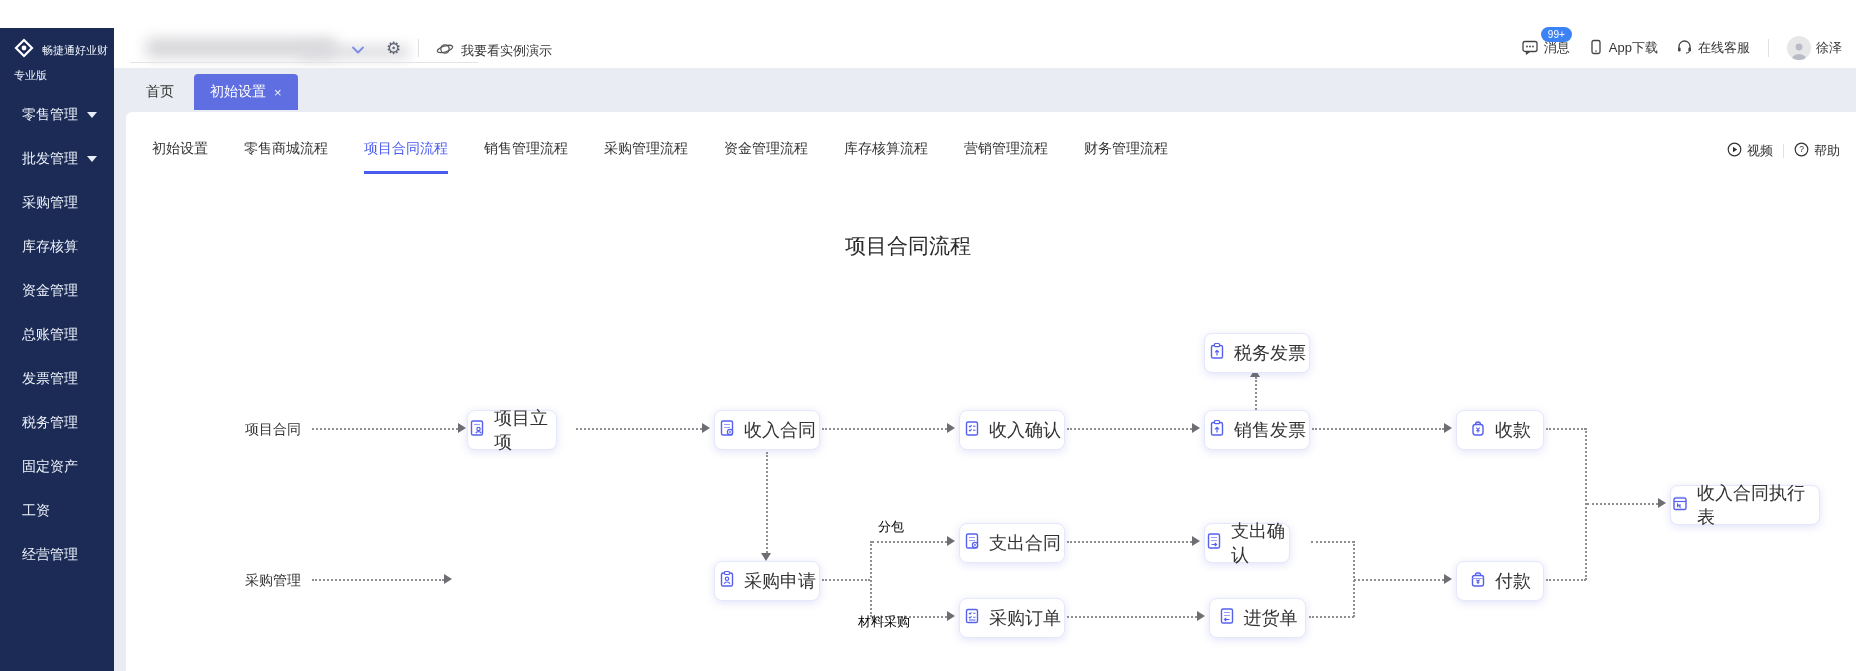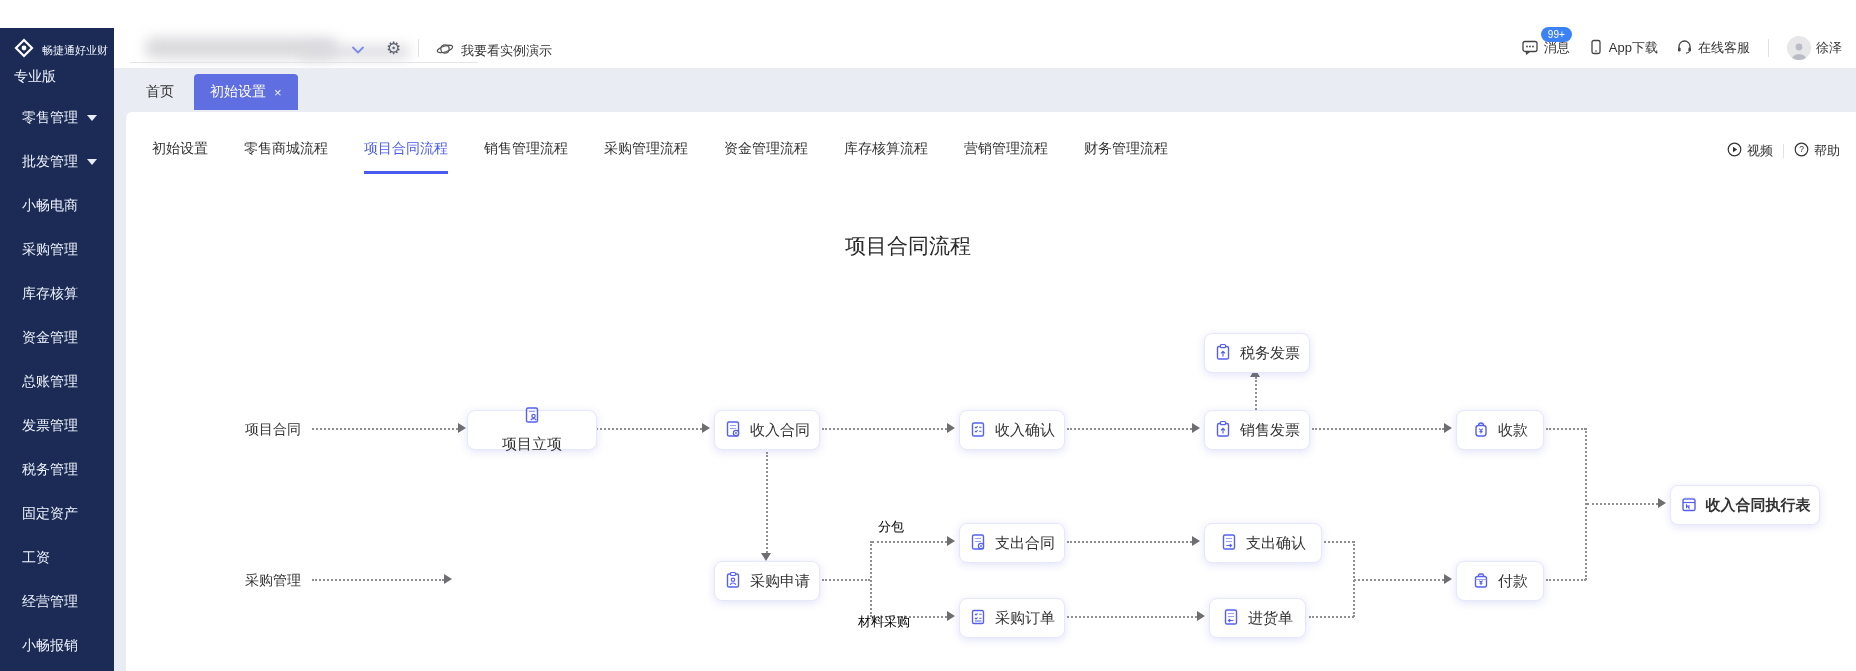--- a/index.html
+++ b/index.html
@@ -8,21 +8,21 @@
   .abs { position:absolute; }
 
   
   .top-strip { left:0; top:0; width:1856px; height:28px; background:#ffffff; }
 
   
   .sidebar { left:0; top:28px; width:114px; height:643px; background:#1b2b55; color:#eef2fb; }
   .brand { padding:8px 0 0 12px; }
   .brand-row { display:flex; align-items:center; gap:6px; }
   .brand-name { font-size:11px; white-space:nowrap; letter-spacing:0; }
-  .brand-edition { font-size:14px; margin-top:4px; padding-left:2px; }
+  .brand-edition { font-size:11px; margin-top:4px; padding-left:2px; }
   .menu { margin-top:10px; }
   .menu-item { height:44px; display:flex; align-items:center; padding-left:22px; font-size:14px; cursor:pointer; }
   .caret-down { width:0; height:0; border-left:5px solid transparent; border-right:5px solid transparent; border-top:6px solid #e8edf8; margin-left:9px; }
 
   
   .header { left:114px; top:28px; width:1742px; height:40px; background:#fff; display:flex; align-items:center; }
   .blur-blob { left:146px; top:38px; width:190px; height:20px; background:#c9c9cd; border-radius:5px; filter:blur(7px); opacity:.75; }
   .blur-blob2 { left:300px; top:44px; width:110px; height:16px; background:#dcdce0; border-radius:5px; filter:blur(6px); opacity:.8; }
   .select-underline { left:130px; top:62px; width:348px; height:1px; background:#e3e3e8; }
   .hdr-ico { display:inline-flex; align-items:center; justify-content:center; }
@@ -51,21 +51,21 @@
   .subtabs { left:152px; top:140px; display:flex; gap:36px; font-size:14px; color:#333; }
   .subtab { padding-bottom:13px; cursor:pointer; white-space:nowrap; }
   .subtab.active { color:#4a5bf0; border-bottom:3px solid #4a5bf0; }
   .helpbar { right:16px; top:142px; position:absolute; display:flex; align-items:center; gap:10px; font-size:13px; color:#333; }
   .helpbar .item { display:flex; align-items:center; gap:5px; cursor:pointer; }
   .helpbar .vdiv { height:14px; }
 
   
   .flow-title { left:708px; top:232px; width:400px; text-align:center; font-size:21px; color:#2b2b2b; font-weight:500; }
   .lane-label { font-size:14px; color:#333; font-weight:500; white-space:nowrap; }
-  .node { height:40px; background:#fff; border:1px solid #e5e7fb; border-radius:8px; box-shadow:0 2px 8px rgba(90,100,220,.18); display:flex; align-items:center; justify-content:center; gap:8px; font-size:15px; color:#333; cursor:pointer; z-index:2; }
+  .node { height:40px; background:#fff; border:1px solid #e5e7fb; border-radius:8px; box-shadow:0 2px 8px rgba(90,100,220,.18); display:flex; align-items:center; justify-content:center; gap:8px; font-size:18px; color:#333; cursor:pointer; z-index:2; }
   .node svg { flex:0 0 auto; }
   .dot-h { height:0; border-top:2px dotted #8f8f93; z-index:1; }
   .dot-v { width:0; border-left:2px dotted #8f8f93; z-index:1; }
   .ah-r { width:0; height:0; border-left:8px solid #6e6e72; border-top:5px solid transparent; border-bottom:5px solid transparent; z-index:1; }
   .ah-u { width:0; height:0; border-bottom:8px solid #6e6e72; border-left:5px solid transparent; border-right:5px solid transparent; z-index:1; }
   .ah-d { width:0; height:0; border-top:8px solid #6e6e72; border-left:5px solid transparent; border-right:5px solid transparent; z-index:1; }
   .edge-label { font-size:13px; color:#000000; white-space:nowrap; z-index:2; }
 </style>
 </head>
 <body>
@@ -88,23 +88,20 @@
   <div class="menu">
     <div class="menu-item">
         <span>零售管理</span>
         <span class="caret-down"></span>
       </div>
     <div class="menu-item">
         <span>批发管理</span>
         <span class="caret-down"></span>
       </div>
     <div class="menu-item">
-        <span>小畅电商</span>
-      </div>
-    <div class="menu-item">
         <span>采购管理</span>
       </div>
     <div class="menu-item">
         <span>库存核算</span>
       </div>
     <div class="menu-item">
         <span>资金管理</span>
       </div>
     <div class="menu-item">
         <span>总账管理</span>
@@ -116,23 +113,20 @@
         <span>税务管理</span>
       </div>
     <div class="menu-item">
         <span>固定资产</span>
       </div>
     <div class="menu-item">
         <span>工资</span>
       </div>
     <div class="menu-item">
         <span>经营管理</span>
-      </div>
-    <div class="menu-item">
-        <span>小畅报销</span>
       </div>
   </div>
 </div>
 
 <div class="abs header"></div>
 <div class="abs blur-blob"></div>
 <div class="abs blur-blob2"></div>
 <div class="abs select-underline"></div>
 <div class="abs hdr-ico chevron">
   <svg width="16" height="16" viewBox="0 0 16 16">
@@ -282,21 +276,21 @@
 <div class="abs ah-r" style="left:1192px; top:536px;"></div>
 <div class="abs ah-r" style="left:1197px; top:611px;"></div>
 <div class="abs ah-r" style="left:1444px; top:574px;"></div>
 <div class="abs ah-r" style="left:1658px; top:498px;"></div>
 <div class="abs ah-u" style="left:1250px; top:369px;"></div>
 <div class="abs ah-d" style="left:761px; top:553px;"></div>
 
 <div class="abs edge-label" style="left:878px; top:518px;">分包</div>
 <div class="abs edge-label" style="left:858px; top:613px;">材料采购</div>
 
-<div class="abs node" style="left:467px; top:410px; width:130px;flex-direction:column;">
+<div class="abs node" style="left:467px; top:410px; width:90px;">
   <span><svg width="18" height="18" viewBox="0 0 18 18">
         <rect x="3.5" y="2" width="11" height="14" rx="1.6" fill="none" stroke="#5560ee" stroke-width="1.4"></rect>
         <path d="M6 5.5 h6" stroke="#97a0f5" stroke-width="1.2"></path>
         <circle cx="10.5" cy="10" r="1.7" fill="none" stroke="#5560ee" stroke-width="1.2"></circle>
         <path d="M7.8 14.3 a2.8 2.3 0 0 1 5.4 0" fill="none" stroke="#5560ee" stroke-width="1.2"></path>
       </svg></span>
   <span>项目立项</span>
 </div>
 <div class="abs node" style="left:714px; top:410px; width:106px;">
   <span><svg width="18" height="18" viewBox="0 0 18 18">
@@ -331,21 +325,21 @@
   <span>收款</span>
 </div>
 <div class="abs node" style="left:1204px; top:333px; width:106px;">
   <span><svg width="18" height="18" viewBox="0 0 18 18">
         <rect x="3.5" y="3.5" width="11" height="12.5" rx="1.6" fill="none" stroke="#5560ee" stroke-width="1.4"></rect>
         <rect x="6.5" y="1.5" width="5" height="3.2" rx="1" fill="#fff" stroke="#5560ee" stroke-width="1.2"></rect>
         <path d="M9 13.5 V8.5 M7 10.3 L9 8.3 L11 10.3" fill="none" stroke="#5560ee" stroke-width="1.2"></path>
       </svg></span>
   <span>税务发票</span>
 </div>
-<div class="abs node" style="left:1670px; top:485px; width:150px;font-weight:bold;">
+<div class="abs node" style="left:1670px; top:485px; width:150px;">
   <span><svg width="18" height="18" viewBox="0 0 18 18">
         <rect x="3" y="4" width="12" height="11.5" rx="1.6" fill="none" stroke="#5560ee" stroke-width="1.4"></rect>
         <path d="M3 7.5 h12" stroke="#5560ee" stroke-width="1.2"></path>
         <path d="M6 2.5 v2.5 M9 2.5 v2.5 M12 2.5 v2.5" stroke="#97a0f5" stroke-width="1.2"></path>
         <path d="M6.5 13.2 V10 L9 13.2 V10" fill="none" stroke="#5560ee" stroke-width="1.1"></path>
       </svg></span>
   <span>收入合同执行表</span>
 </div>
 <div class="abs node" style="left:714px; top:561px; width:106px;">
   <span><svg width="18" height="18" viewBox="0 0 18 18">
@@ -358,21 +352,21 @@
 </div>
 <div class="abs node" style="left:959px; top:523px; width:106px;">
   <span><svg width="18" height="18" viewBox="0 0 18 18">
         <rect x="3.5" y="2" width="11" height="14" rx="1.6" fill="none" stroke="#5560ee" stroke-width="1.4"></rect>
         <path d="M6 5.5 h6 M6 8.5 h6" stroke="#97a0f5" stroke-width="1.2"></path>
         <circle cx="12" cy="13" r="2.6" fill="#fff" stroke="#5560ee" stroke-width="1.2"></circle>
         <circle cx="12" cy="13" r="0.9" fill="#5560ee"></circle>
       </svg></span>
   <span>支出合同</span>
 </div>
-<div class="abs node" style="left:1204px; top:523px; width:118px;">
+<div class="abs node" style="left:1204px; top:523px; width:86px;">
   <span><svg width="18" height="18" viewBox="0 0 18 18">
         <rect x="3.5" y="2" width="11" height="14" rx="1.6" fill="none" stroke="#5560ee" stroke-width="1.4"></rect>
         <path d="M6 5.5 h6 M6 8.5 h6" stroke="#97a0f5" stroke-width="1.2"></path>
         <path d="M6.5 12.5 h5 M9.8 10.8 L11.5 12.5 L9.8 14.2" fill="none" stroke="#5560ee" stroke-width="1.2"></path>
       </svg></span>
   <span>支出确认</span>
 </div>
 <div class="abs node" style="left:959px; top:598px; width:106px;">
   <span><svg width="18" height="18" viewBox="0 0 18 18">
         <rect x="3.5" y="2.5" width="11" height="13" rx="1.6" fill="none" stroke="#5560ee" stroke-width="1.4"></rect>

